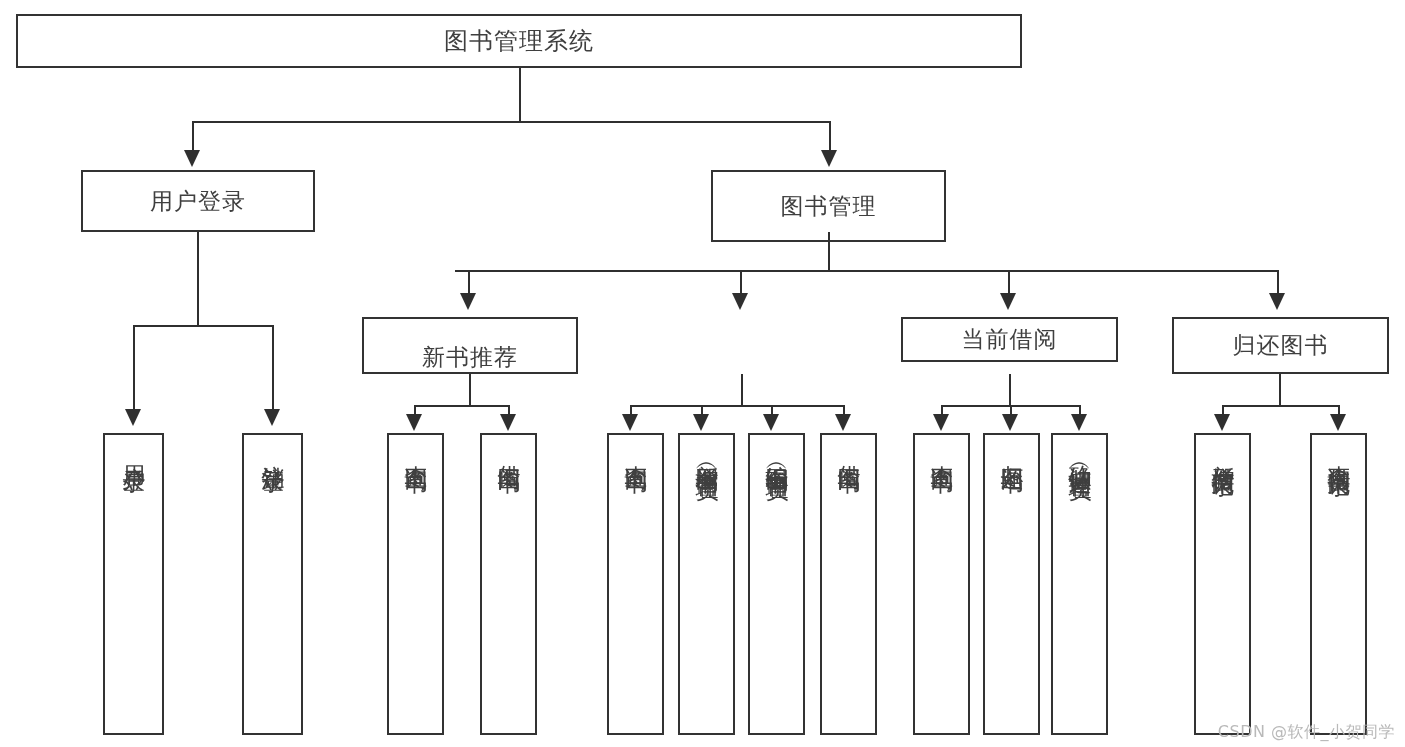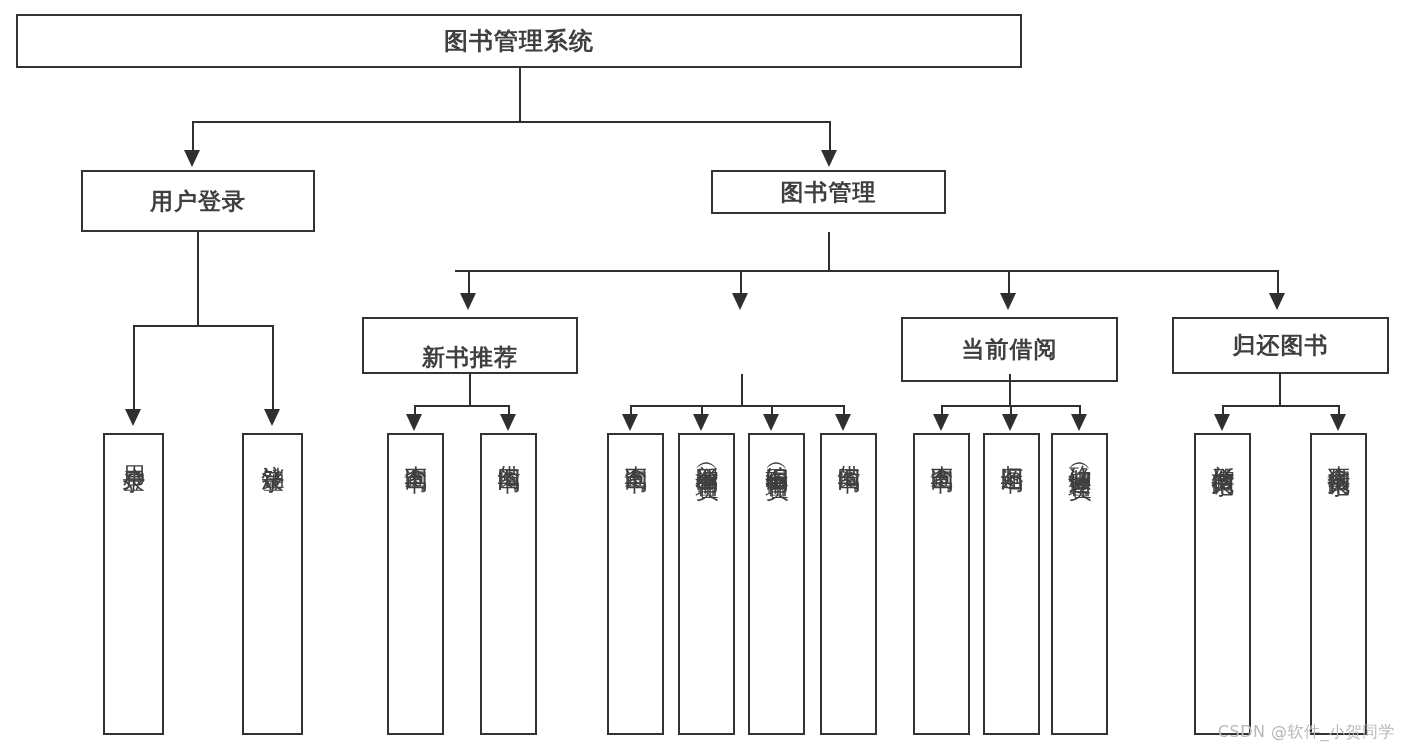--- a/index.html
+++ b/index.html
@@ -30,21 +30,20 @@
   .node .label{
     display:block;
     line-height:1.25;
     letter-spacing:1px;
     white-space:nowrap;
   }
   
   .node.horiz .label{
     writing-mode:horizontal-tb;
     font-size:23px;
-    font-weight:bold;
   }
   .node.root .label{font-size:24px;}
   
   .node.vert{
     align-items:flex-start;
     justify-content:center;
     padding-top:12px;
   }
   .node.vert .label{
     writing-mode:vertical-rl;
@@ -99,21 +98,21 @@
   <div class="hline" style="left:192px;top:121px;width:638px;"></div>
   <div class="vline" style="left:192px;top:121px;height:30px;"></div>
   <div class="arrow" style="left:184px;top:150px;"></div>
   <div class="vline" style="left:829px;top:121px;height:30px;"></div>
   <div class="arrow" style="left:821px;top:150px;"></div>
 
   <div class="node horiz" style="left:81px;top:170px;width:234px;height:62px;">
     <span class="label">用户登录</span>
   </div>
 
-  <div class="node horiz" style="left:711px;top:170px;width:235px;height:44px;text-align:right;">
+  <div class="node horiz" style="left:711px;top:170px;width:235px;height:72px;text-align:right;">
     <span class="label">图书管理</span>
   </div>
 
   <div class="vline" style="left:197px;top:232px;height:93px;"></div>
   <div class="hline" style="left:133px;top:325px;width:139px;"></div>
   <div class="vline" style="left:133px;top:325px;height:85px;"></div>
   <div class="arrow" style="left:125px;top:409px;"></div>
   <div class="vline" style="left:272px;top:325px;height:85px;"></div>
   <div class="arrow" style="left:264px;top:409px;"></div>
 
@@ -124,21 +123,21 @@
   <div class="vline" style="left:740px;top:270px;height:24px;"></div>
   <div class="arrow" style="left:732px;top:293px;"></div>
   <div class="vline" style="left:1008px;top:270px;height:24px;"></div>
   <div class="arrow" style="left:1000px;top:293px;"></div>
   <div class="vline" style="left:1277px;top:270px;height:24px;"></div>
   <div class="arrow" style="left:1269px;top:293px;"></div>
 
   <div class="node horiz" style="left:362px;top:317px;width:216px;height:57px;align-items:flex-end;">
     <span class="label">新书推荐</span>
   </div>
-  <div class="node horiz" style="left:901px;top:317px;width:217px;height:65px;">
+  <div class="node horiz" style="left:901px;top:317px;width:217px;height:45px;">
     <span class="label">当前借阅</span>
   </div>
   <div class="node horiz" style="left:1172px;top:317px;width:217px;height:57px;">
     <span class="label">归还图书</span>
   </div>
 
   <div class="vline" style="left:469px;top:374px;height:31px;"></div>
   <div class="hline" style="left:414px;top:405px;width:95px;"></div>
   <div class="vline" style="left:414px;top:405px;height:10px;"></div>
   <div class="arrow" style="left:406px;top:414px;"></div>

